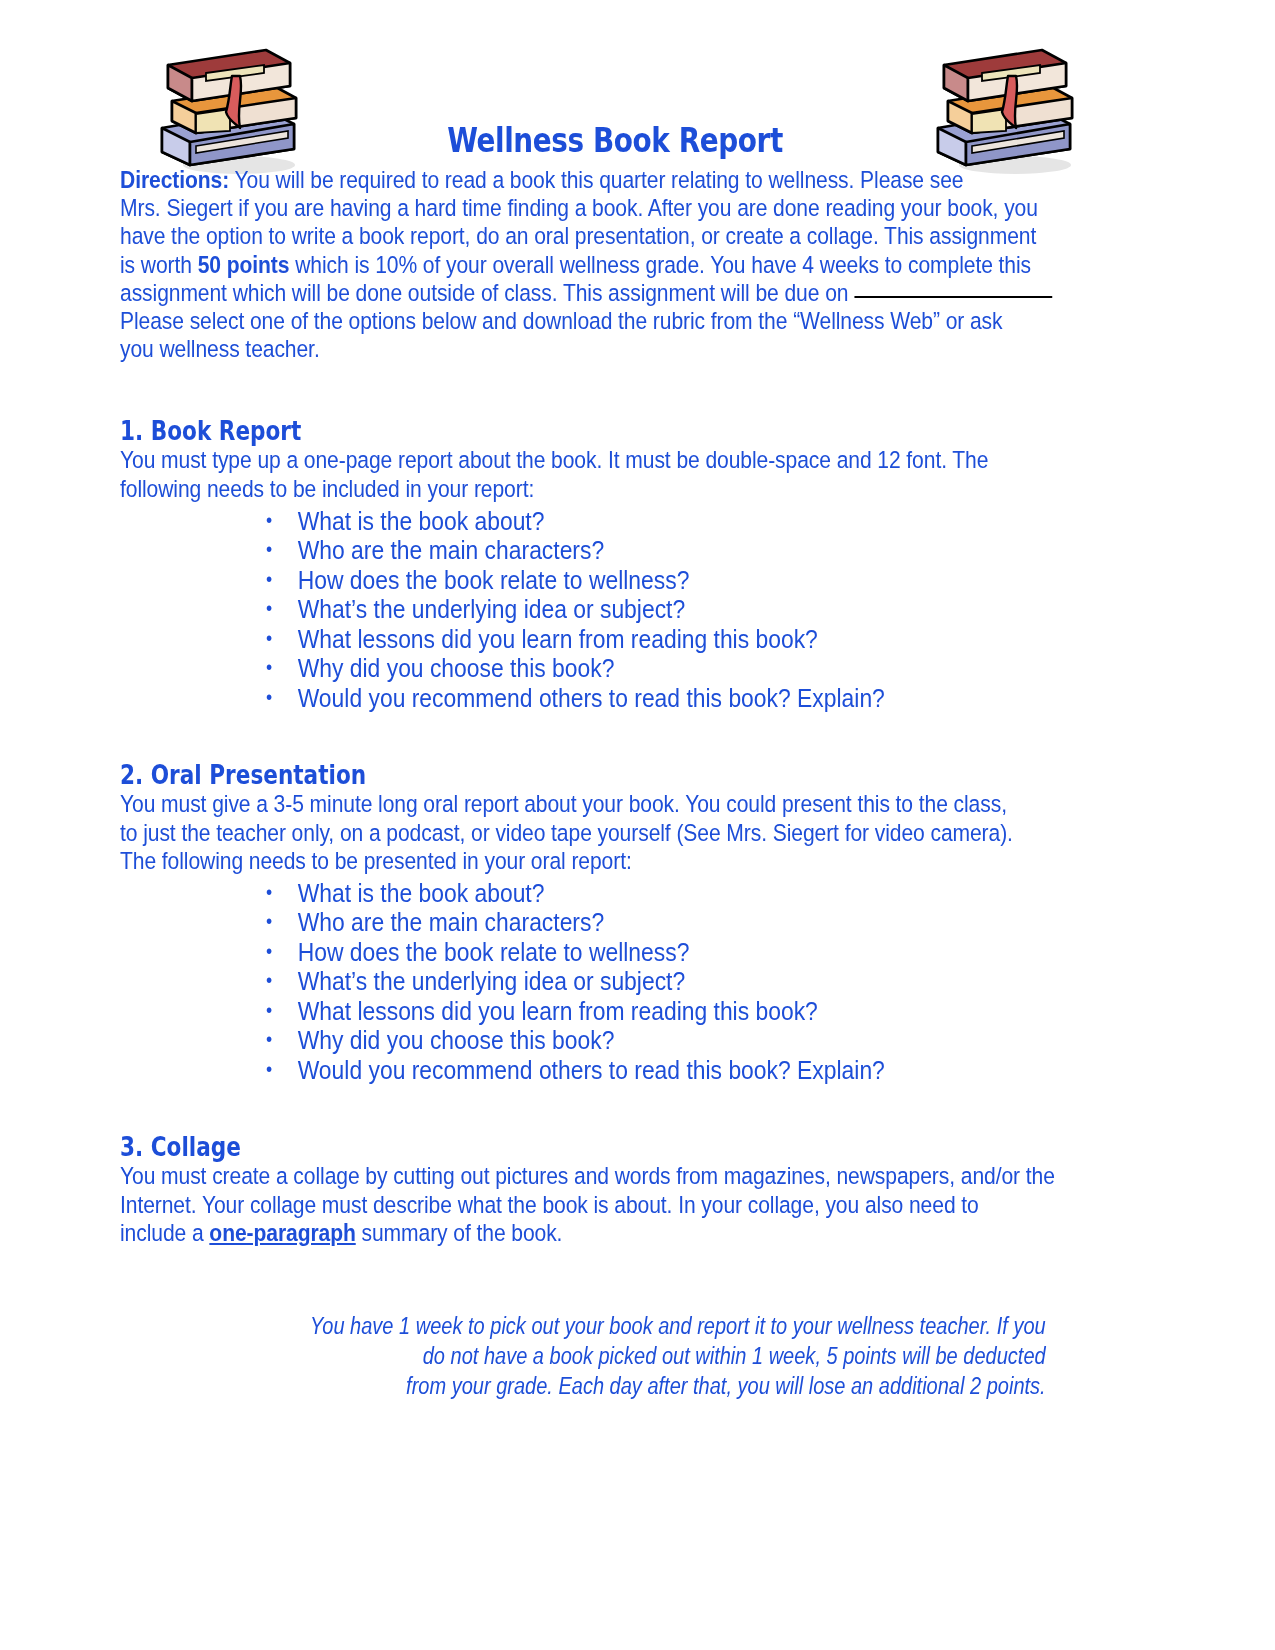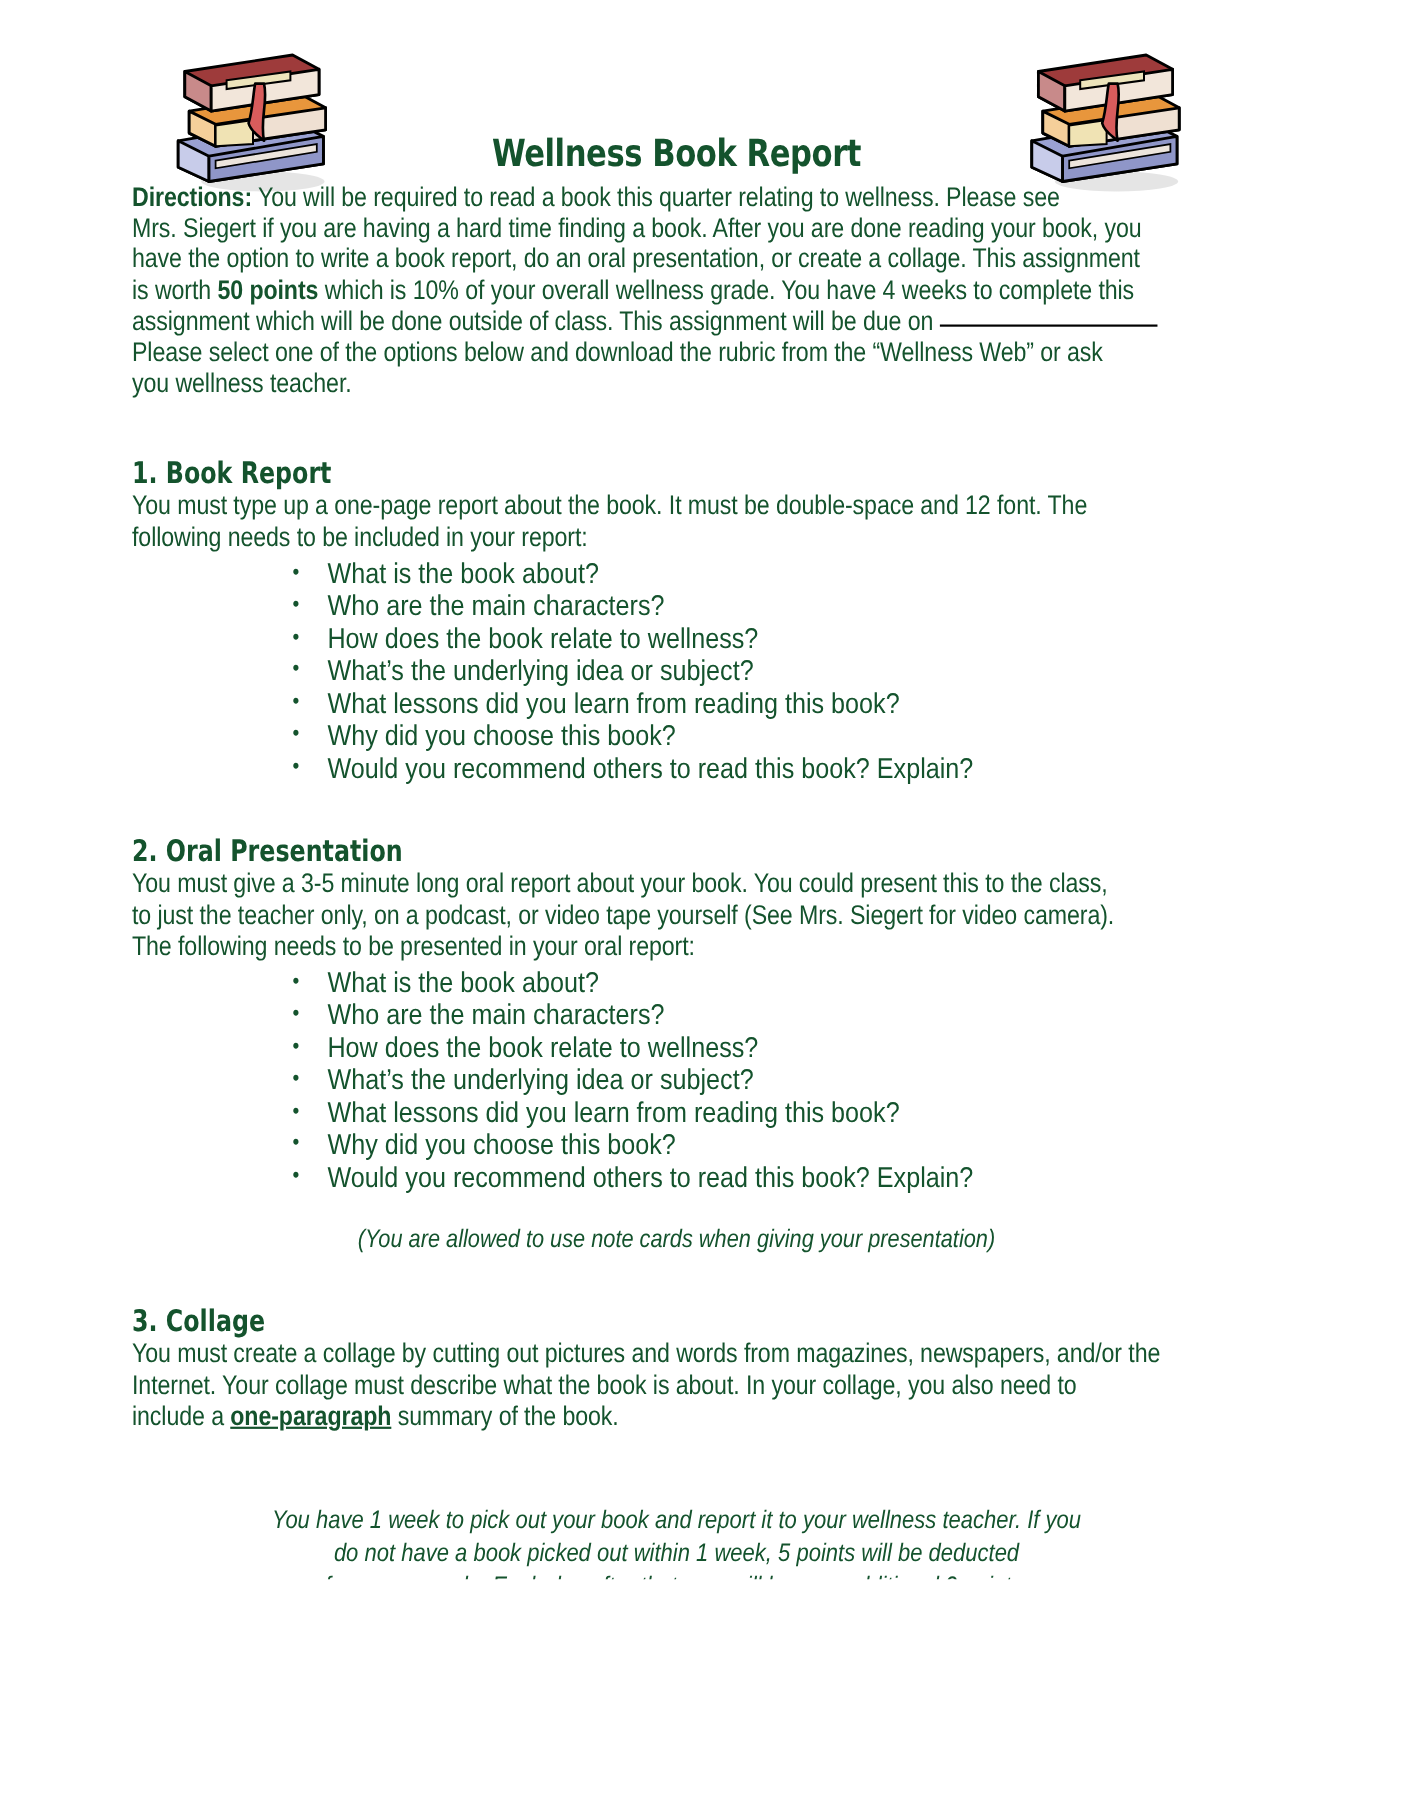--- a/index.html
+++ b/index.html
@@ -8,21 +8,21 @@
     background: #ffffff;
   }
   .page {
     position: relative;
     width: 1275px;
     height: 1436px;
     background: #ffffff;
     margin: 0 auto;
     overflow: hidden;
     font-family: "Liberation Sans", "DejaVu Sans", sans-serif;
-    color: #14532d;
+    color: #1d4ed8;
   }
   .content {
     position: absolute;
     left: 120px;
     top: 0;
     width: 990px;
   }
 
   
   .header {
@@ -119,21 +119,21 @@
     font-size: 23px;
     text-align: center;
     transform: scaleX(0.86);
     transform-origin: center center;
     white-space: nowrap;
   }
   .note-wrap { margin-top: 28px; text-align: center; }
 
   .footer-note {
     margin-top: 64px;
-    text-align: center;
+    text-align: right;
     font-style: italic;
     font-size: 23px;
     line-height: 30px;
   }
   .footer-note div {
     transform: scaleX(0.87);
     transform-origin: center center;
     white-space: nowrap;
   }
 </style>
@@ -226,23 +226,20 @@
     </div>
     <ul class="bullets">
       <li>What is the book about?</li>
       <li>Who are the main characters?</li>
       <li>How does the book relate to wellness?</li>
       <li>What’s the underlying idea or subject?</li>
       <li>What lessons did you learn from reading this book?</li>
       <li>Why did you choose this book?</li>
       <li>Would you recommend others to read this book? Explain?</li>
     </ul>
-    <div class="note-wrap">
-      <div class="note-italic">(You are allowed to use note cards when giving your presentation)</div>
-    </div>
 
     <div class="sec-gap-3"></div>
     <div class="section-heading">3.  Collage</div>
     <div class="body-text">
       <p class="para just">You must create a collage by cutting out pictures and words from magazines, newspapers, and/or the</p>
       <p class="para just">Internet.  Your collage must describe what the book is about.  In your collage, you also need to</p>
       <p class="para"><span>include a </span><span class="bu">one-paragraph</span><span> summary of the book.</span></p>
     </div>
 
     <div class="footer-note">

